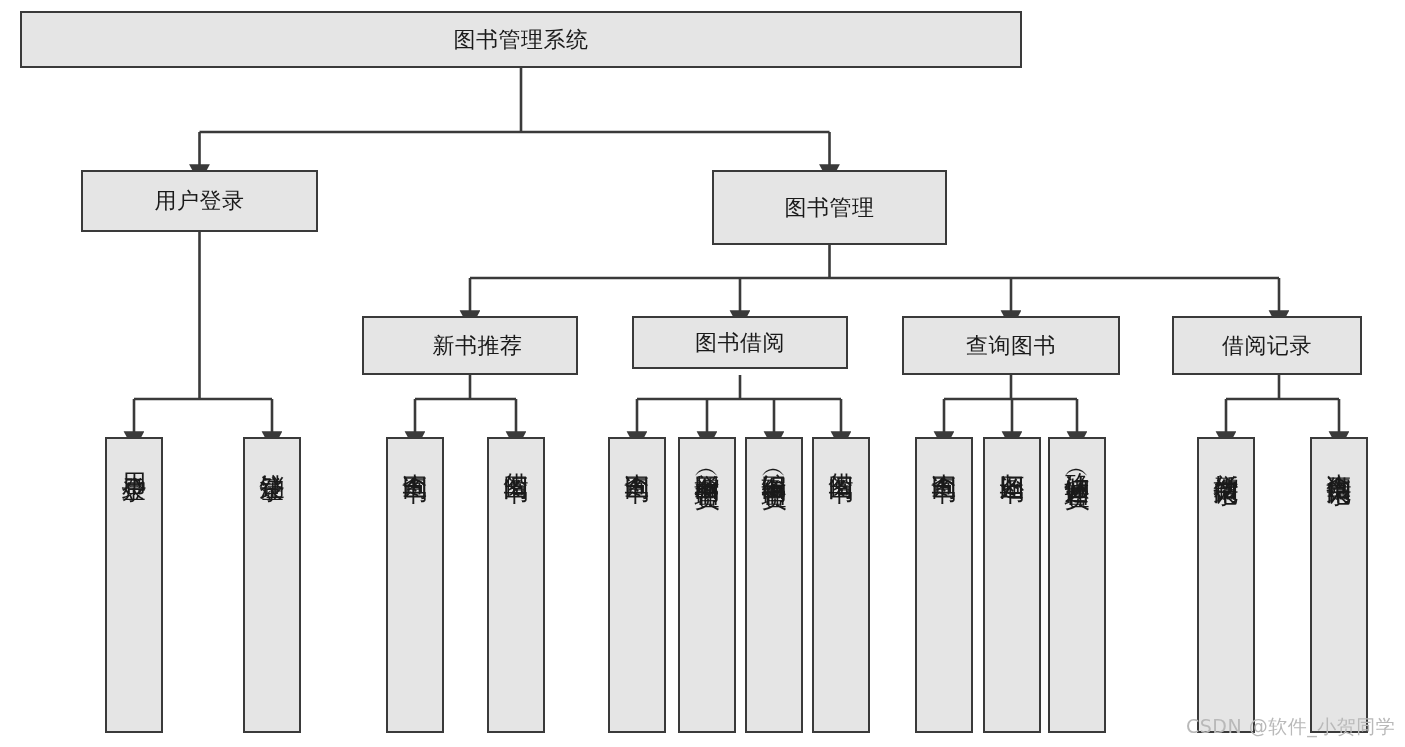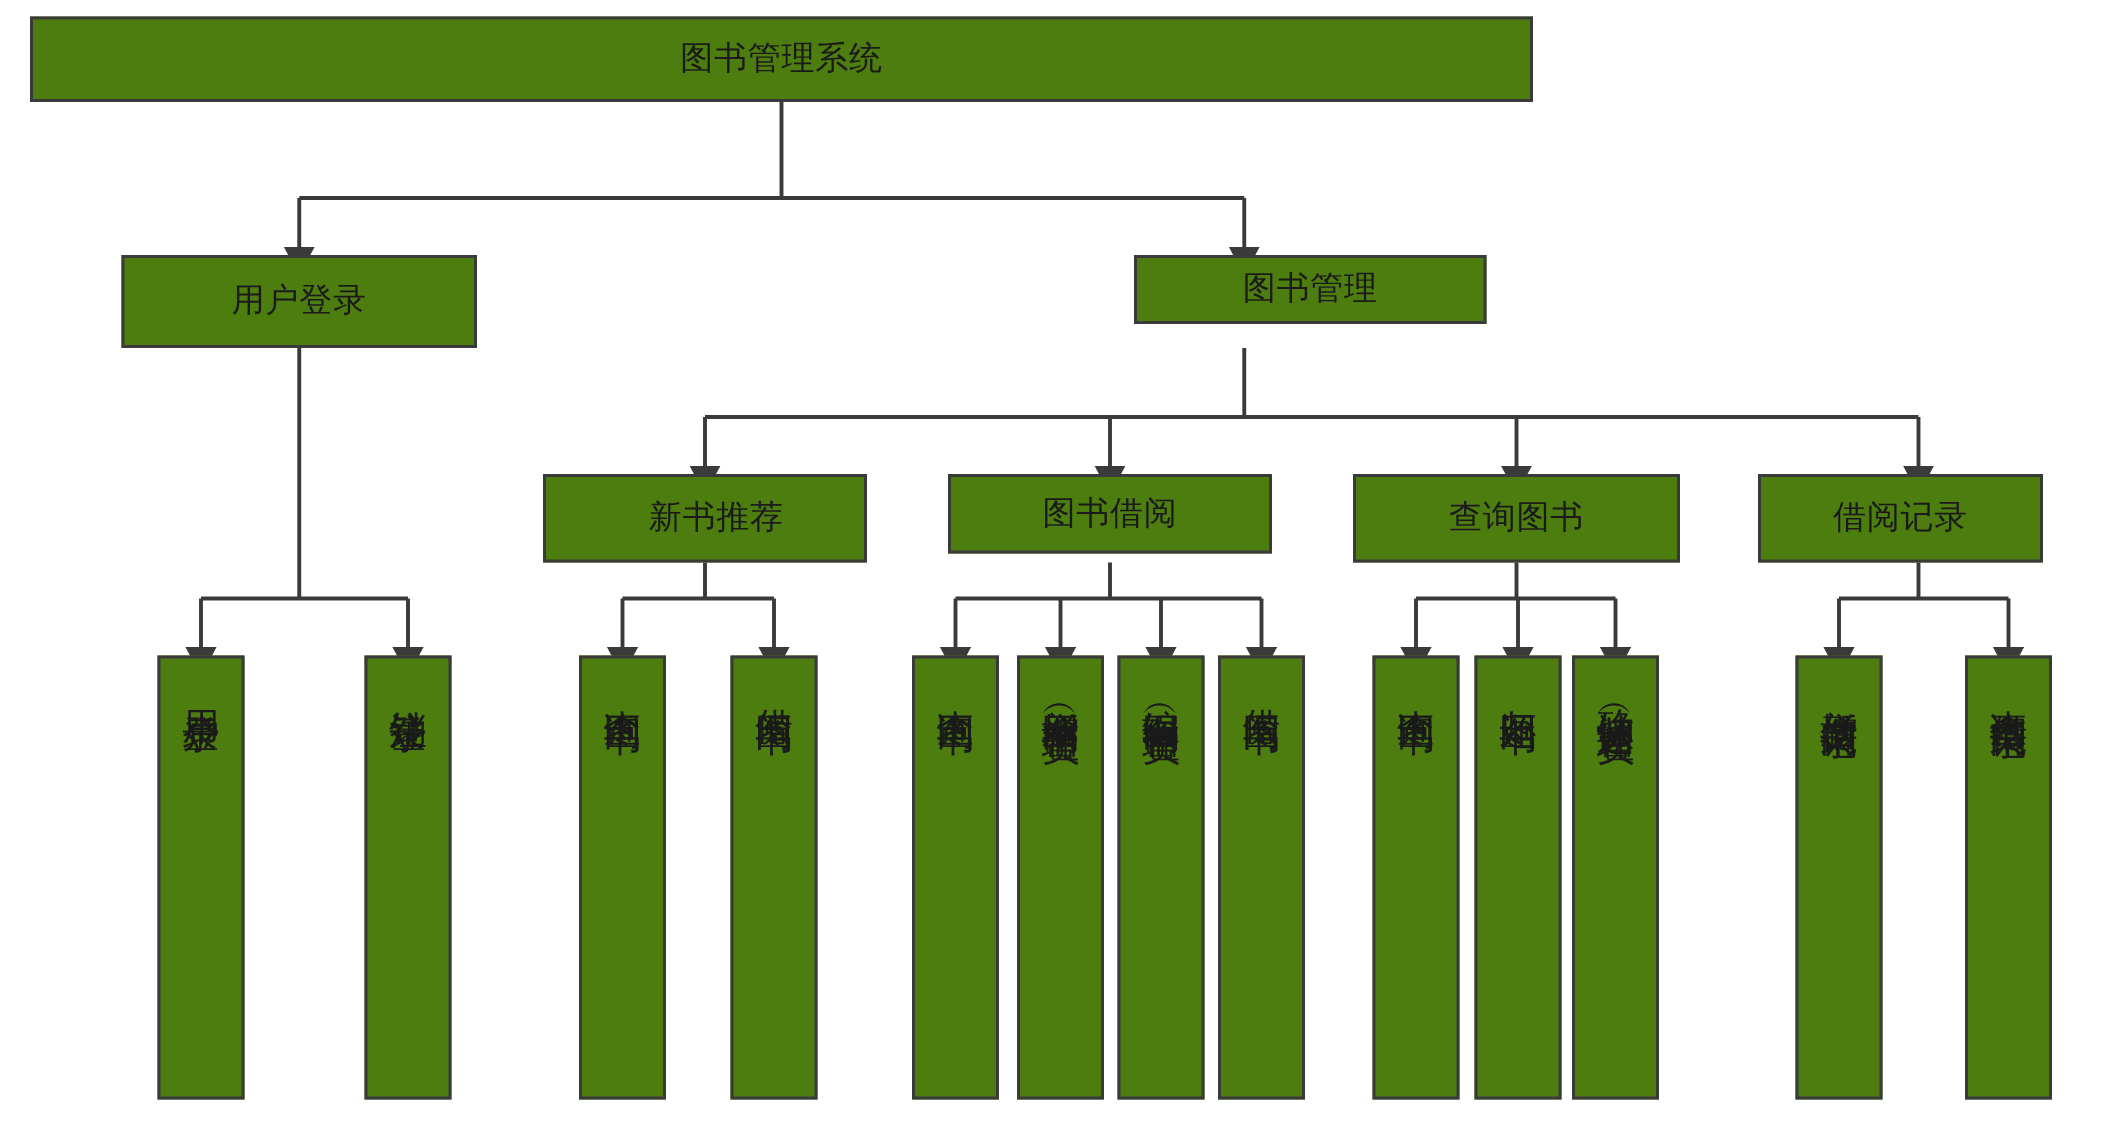--- a/index.html
+++ b/index.html
@@ -22,21 +22,21 @@
     position: absolute;
     left: 0;
     top: 0;
     width: 1405px;
     height: 747px;
     pointer-events: none;
   }
   .node {
     position: absolute;
     box-sizing: border-box;
-    background: #4d7c0f;
+    background: #e5e5e5;
     border: 2px solid #3a3a3a;
     display: flex;
     align-items: center;
     justify-content: center;
     z-index: 2;
   }
   .node .lbl {
     color: #1a1a1a;
     line-height: 1.18;
     text-align: center;
@@ -115,21 +115,21 @@
         <path d="M1339,399 L1339,435" marker-end="url(#arrow)"></path>
       </g>
   </svg>
   <div id="nodes">
       <div class="node horiz" style="left: 20px; top: 11px; width: 1002px; height: 57px;">
         <span class="lbl">图书管理系统</span>
       </div>
       <div class="node horiz" style="left: 81px; top: 170px; width: 237px; height: 62px;">
         <span class="lbl">用户登录</span>
       </div>
-      <div class="node horiz" style="left: 712px; top: 170px; width: 235px; height: 46px; margin-left: 44px;">
+      <div class="node horiz" style="left: 712px; top: 170px; width: 235px; height: 75px;">
         <span class="lbl">图书管理</span>
       </div>
       <div class="node horiz" style="left: 362px; top: 316px; width: 216px; height: 59px; padding-left: 15px;">
         <span class="lbl">新书推荐</span>
       </div>
       <div class="node horiz" style="left: 632px; top: 316px; width: 216px; height: 53px;">
         <span class="lbl">图书借阅</span>
       </div>
       <div class="node horiz" style="left: 902px; top: 316px; width: 218px; height: 59px;">
         <span class="lbl">查询图书</span>
@@ -170,13 +170,14 @@
       <div class="node vert" style="left: 1048px; top: 437px; width: 58px; height: 296px;">
         <span class="lbl">确认归还（管理员）</span>
       </div>
       <div class="node vert" style="left: 1197px; top: 437px; width: 58px; height: 296px;">
         <span class="lbl">新增借阅记录</span>
       </div>
       <div class="node vert" style="left: 1310px; top: 437px; width: 58px; height: 296px;">
         <span class="lbl">查询借阅记录</span>
       </div>
     </div>
+  <div id="watermark">CSDN @软件_小贺同学</div>
 </div>
 
 </body></html>

